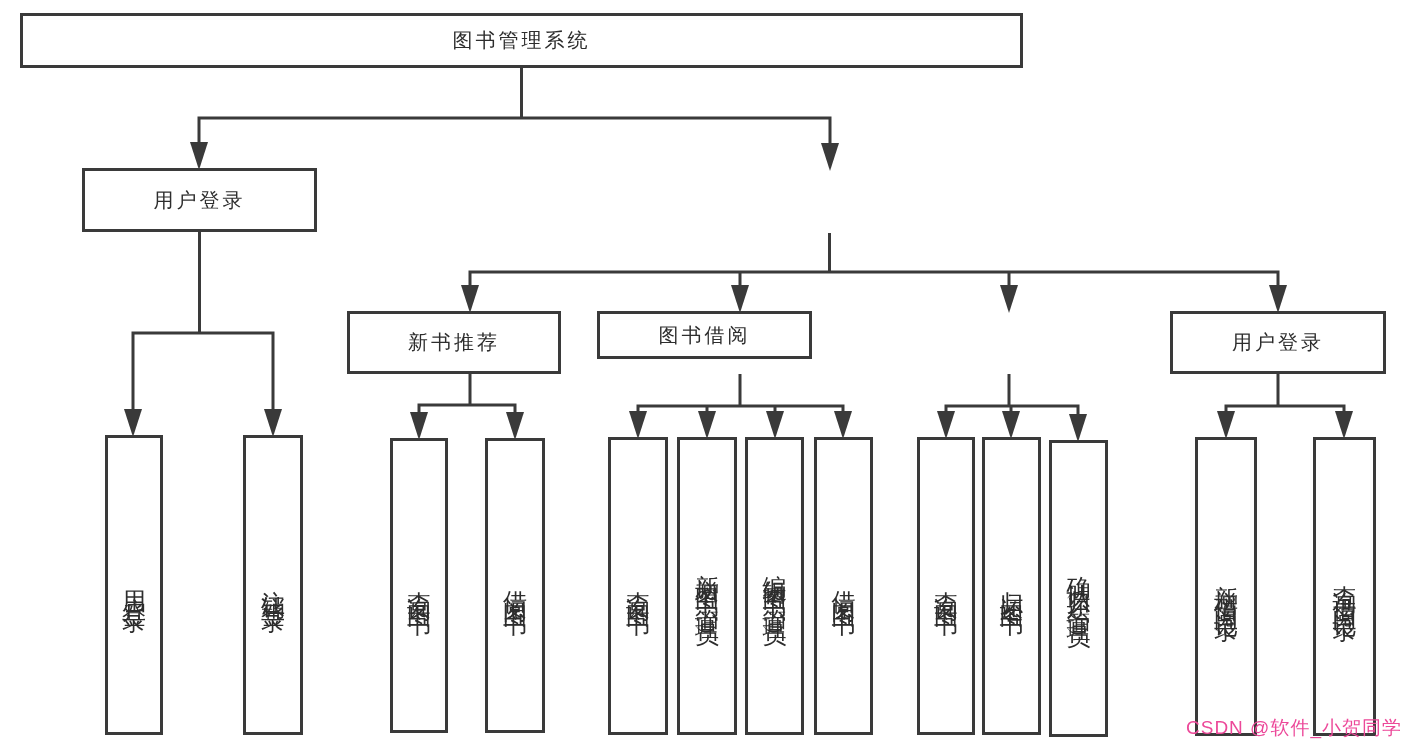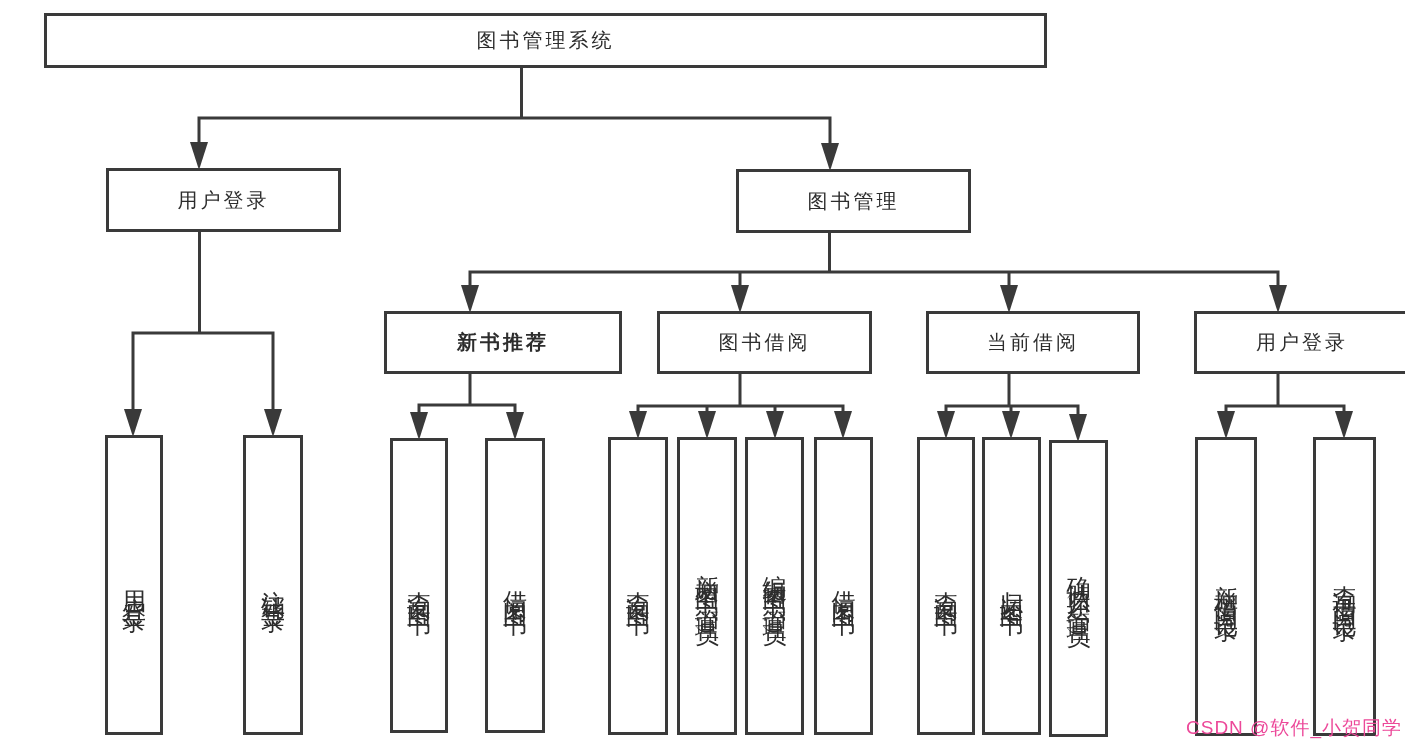--- a/index.html
+++ b/index.html
@@ -25,34 +25,33 @@
     color: #2d2d2d;
     display: flex;
     align-items: center;
     justify-content: center;
     z-index: 2;
   }
   .hbox {
     font-size: 20px;
     letter-spacing: 3px;
     white-space: nowrap;
-    margin-left: 24px;
   }
   .vbox {
     writing-mode: vertical-rl;
     text-orientation: mixed;
     font-size: 24px;
     letter-spacing: 7px;
     line-height: 1;
   }
   .root   { left: 20px;   top: 13px;  width: 1003px; height: 55px; }
   .n-user { left: 82px;   top: 168px; width: 235px;  height: 64px; }
   .n-bm   { left: 712px;  top: 169px; width: 235px;  height: 64px; }
-  .n-s0   { left: 360px;  top: 311px; width: 238px;  height: 63px; font-weight: bold; }
-  .n-s1   { left: 633px;  top: 311px; width: 215px;  height: 63px; }
+  .n-s0   { left: 347px;  top: 311px; width: 214px;  height: 63px; }
+  .n-s1   { left: 597px;  top: 311px; width: 215px;  height: 48px; }
   .n-s2   { left: 902px;  top: 311px; width: 214px;  height: 63px; }
   .n-s3   { left: 1170px; top: 311px; width: 216px;  height: 63px; }
   .lf-u0  { left: 105px;  top: 435px; width: 58px;   height: 300px; }
   .lf-u1  { left: 243px;  top: 435px; width: 60px;   height: 300px; }
   .lf-a0  { left: 390px;  top: 438px; width: 58px;   height: 295px; }
   .lf-a1  { left: 485px;  top: 438px; width: 60px;   height: 295px; }
   .lf-b0  { left: 608px;  top: 437px; width: 60px;   height: 298px; }
   .lf-b1  { left: 677px;  top: 437px; width: 60px;   height: 298px; }
   .lf-b2  { left: 745px;  top: 437px; width: 59px;   height: 298px; }
   .lf-b3  { left: 814px;  top: 437px; width: 59px;   height: 298px; }
@@ -111,25 +110,23 @@
     <polygon class="ahead" points="1069,414 1087,414 1078,442"></polygon>
 
     <path class="cline" d="M1278 374 V406 M1226 406 H1344 M1226 404.5 V413 M1344 404.5 V413"></path>
     <polygon class="ahead" points="1217,411 1235,411 1226,439"></polygon>
     <polygon class="ahead" points="1335,411 1353,411 1344,439"></polygon>
   </svg>
 
   <div class="box hbox root">图书管理系统</div>
 
   <div class="box hbox n-user">用户登录</div>
-  <div class="box hbox n-bm">图书管理</div>
 
   <div class="box hbox n-s0">新书推荐</div>
   <div class="box hbox n-s1">图书借阅</div>
-  <div class="box hbox n-s2">当前借阅</div>
   <div class="box hbox n-s3">用户登录</div>
 
   <div class="box vbox lf-u0">用户登录</div>
   <div class="box vbox lf-u1">注销登录</div>
 
   <div class="box vbox lf-a0">查询图书</div>
   <div class="box vbox lf-a1">借阅图书</div>
 
   <div class="box vbox lf-b0">查询图书</div>
   <div class="box vbox lf-b1">新增图书（管理员）</div>

